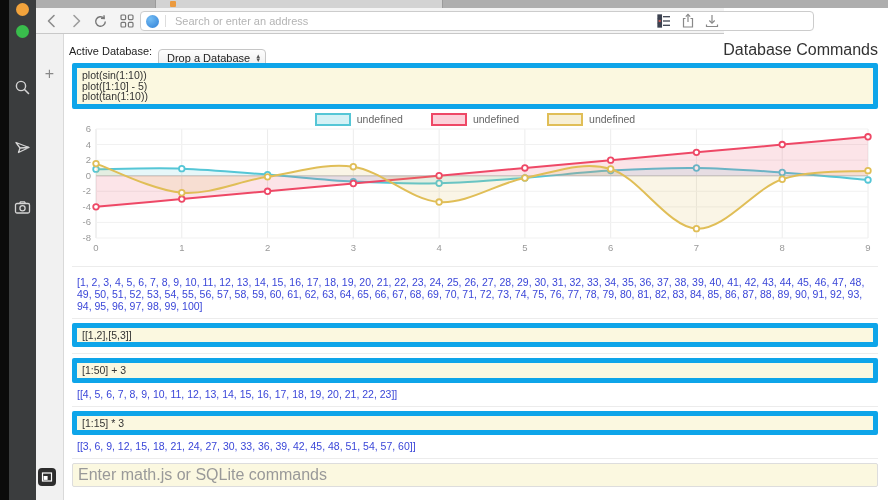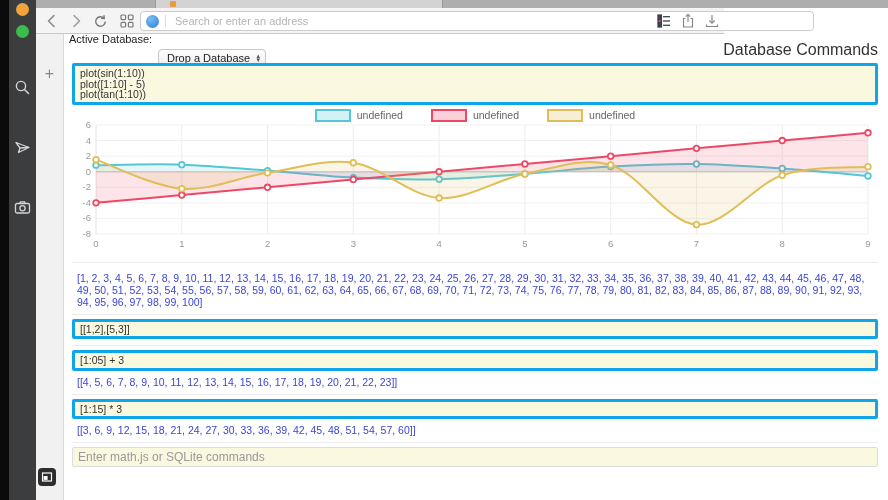--- a/index.html
+++ b/index.html
@@ -30,39 +30,39 @@
   .addr-input::placeholder{color:#b4b4b4;}
   .tb-right{position:absolute;right:4px;top:5px;display:flex;gap:8px;}
   .tb-right .tb-icon{width:16px;height:16px;}
   
   .gutter{position:absolute;left:36px;top:33px;width:27px;height:467px;background:#f1f1f1;border-right:1px solid #d9d9d9;z-index:4;}
   .add-btn{position:absolute;left:0;top:33px;width:27px;text-align:center;font-size:16px;color:#888;line-height:16px;cursor:default;}
   .bottom-btn{position:absolute;left:2px;top:435px;width:18px;height:18px;background:#2d2d2d;border-radius:4px;display:flex;align-items:center;justify-content:center;}
   
   .content{position:absolute;left:64px;top:33px;width:824px;height:467px;background:#fff;}
   .app-header{position:relative;height:20px;padding-top:5px;font-size:11px;color:#222;}
-  .hdr-label{position:absolute;left:5px;top:0;}
+  .hdr-label{position:absolute;left:5px;top:12px;}
   .db-select{position:absolute;left:94px;top:16px;height:16px;padding:0 4px 0 8px;display:inline-flex;align-items:center;gap:5px;
     background:linear-gradient(#fdfdfd,#eee);border:1px solid #c6c6c6;border-radius:4px;font-size:11px;color:#222;cursor:default;}
   .db-arrows{display:flex;flex-direction:column;line-height:4px;font-size:6px;color:#555;}
   .hdr-right{position:absolute;right:10px;top:8px;font-size:16px;color:#333;}
   
   .commands{position:absolute;left:8px;top:26px;width:806px;}
   .cmd-block{border-top:1px solid #ececec;padding:4px 0 6px;}
   .cmd-block.first{border-top:none;}
-  .cmd-input{background:#fbf8e0;border:3px solid #0ea5e9;border-radius:2px;padding:2px 5px;font-size:10.5px;line-height:10.5px;
+  .cmd-input{background:#fbf8e0;border:5px solid #0ea5e9;border-radius:2px;padding:2px 5px;font-size:10.5px;line-height:10.5px;
     color:#333;white-space:pre-wrap;min-height:10px;}
   .cmd-output{margin-top:5px;padding:0 5px;font-size:10.5px;line-height:12px;color:#3a46d8;word-break:break-word;}
   .chart-wrap{margin-top:4px;}
   .legend{height:13px;display:flex;justify-content:center;align-items:center;gap:28px;margin-bottom:0;}
   .legend-item{display:flex;align-items:center;gap:6px;font-size:10.5px;color:#666;}
   .legend-swatch{width:32px;height:9px;border:2px solid;display:inline-block;}
   .entry-row{margin-top:0;}
   .entry-input{width:100%;box-sizing:border-box;background:#fbf8e0;border:1px solid #ddd;border-radius:2px;padding:2px 5px;
-    font-size:12px;color:#333;font-family:"Liberation Sans",sans-serif;outline:none;}
+    font-size:16px;color:#333;font-family:"Liberation Sans",sans-serif;outline:none;}
   .entry-input::placeholder{color:#999;}
 </style>
 </head>
 <body>
 
 <div class="edge-strip"></div>
 <div class="tool-sidebar">
   <span class="dot orange"></span>
   <span class="dot green"></span>
   <span class="side-icon" style="top:79px;">
@@ -273,21 +273,21 @@
             <circle cx="796" cy="44.66914285714286" r="2.8" fill="#fff" stroke="#E0BE57" stroke-width="1.8"></circle>
           </svg></div>
       </div>
       <div class="cmd-block">
         <div class="cmd-output">[1, 2, 3, 4, 5, 6, 7, 8, 9, 10, 11, 12, 13, 14, 15, 16, 17, 18, 19, 20, 21, 22, 23, 24, 25, 26, 27, 28, 29, 30, 31, 32, 33, 34, 35, 36, 37, 38, 39, 40, 41, 42, 43, 44, 45, 46, 47, 48, 49, 50, 51, 52, 53, 54, 55, 56, 57, 58, 59, 60, 61, 62, 63, 64, 65, 66, 67, 68, 69, 70, 71, 72, 73, 74, 75, 76, 77, 78, 79, 80, 81, 82, 83, 84, 85, 86, 87, 88, 89, 90, 91, 92, 93, 94, 95, 96, 97, 98, 99, 100]</div>
       </div>
       <div class="cmd-block">
         <div class="cmd-input">[[1,2],[5,3]]</div>
       </div>
       <div class="cmd-block">
-        <div class="cmd-input">[1:05] + 3</div>
+        <div class="cmd-input">[1:50] + 3</div>
         <div class="cmd-output">[[4, 5, 6, 7, 8, 9, 10, 11, 12, 13, 14, 15, 16, 17, 18, 19, 20, 21, 22, 23]]</div>
       </div>
       <div class="cmd-block">
         <div class="cmd-input">[1:15] * 3</div>
         <div class="cmd-output">[[3, 6, 9, 12, 15, 18, 21, 24, 27, 30, 33, 36, 39, 42, 45, 48, 51, 54, 57, 60]]</div>
       </div>
       <div class="cmd-block entry-row" id="entry-block">
       <input class="entry-input" placeholder="Enter math.js or SQLite commands" style="">
     </div>
     </div>

